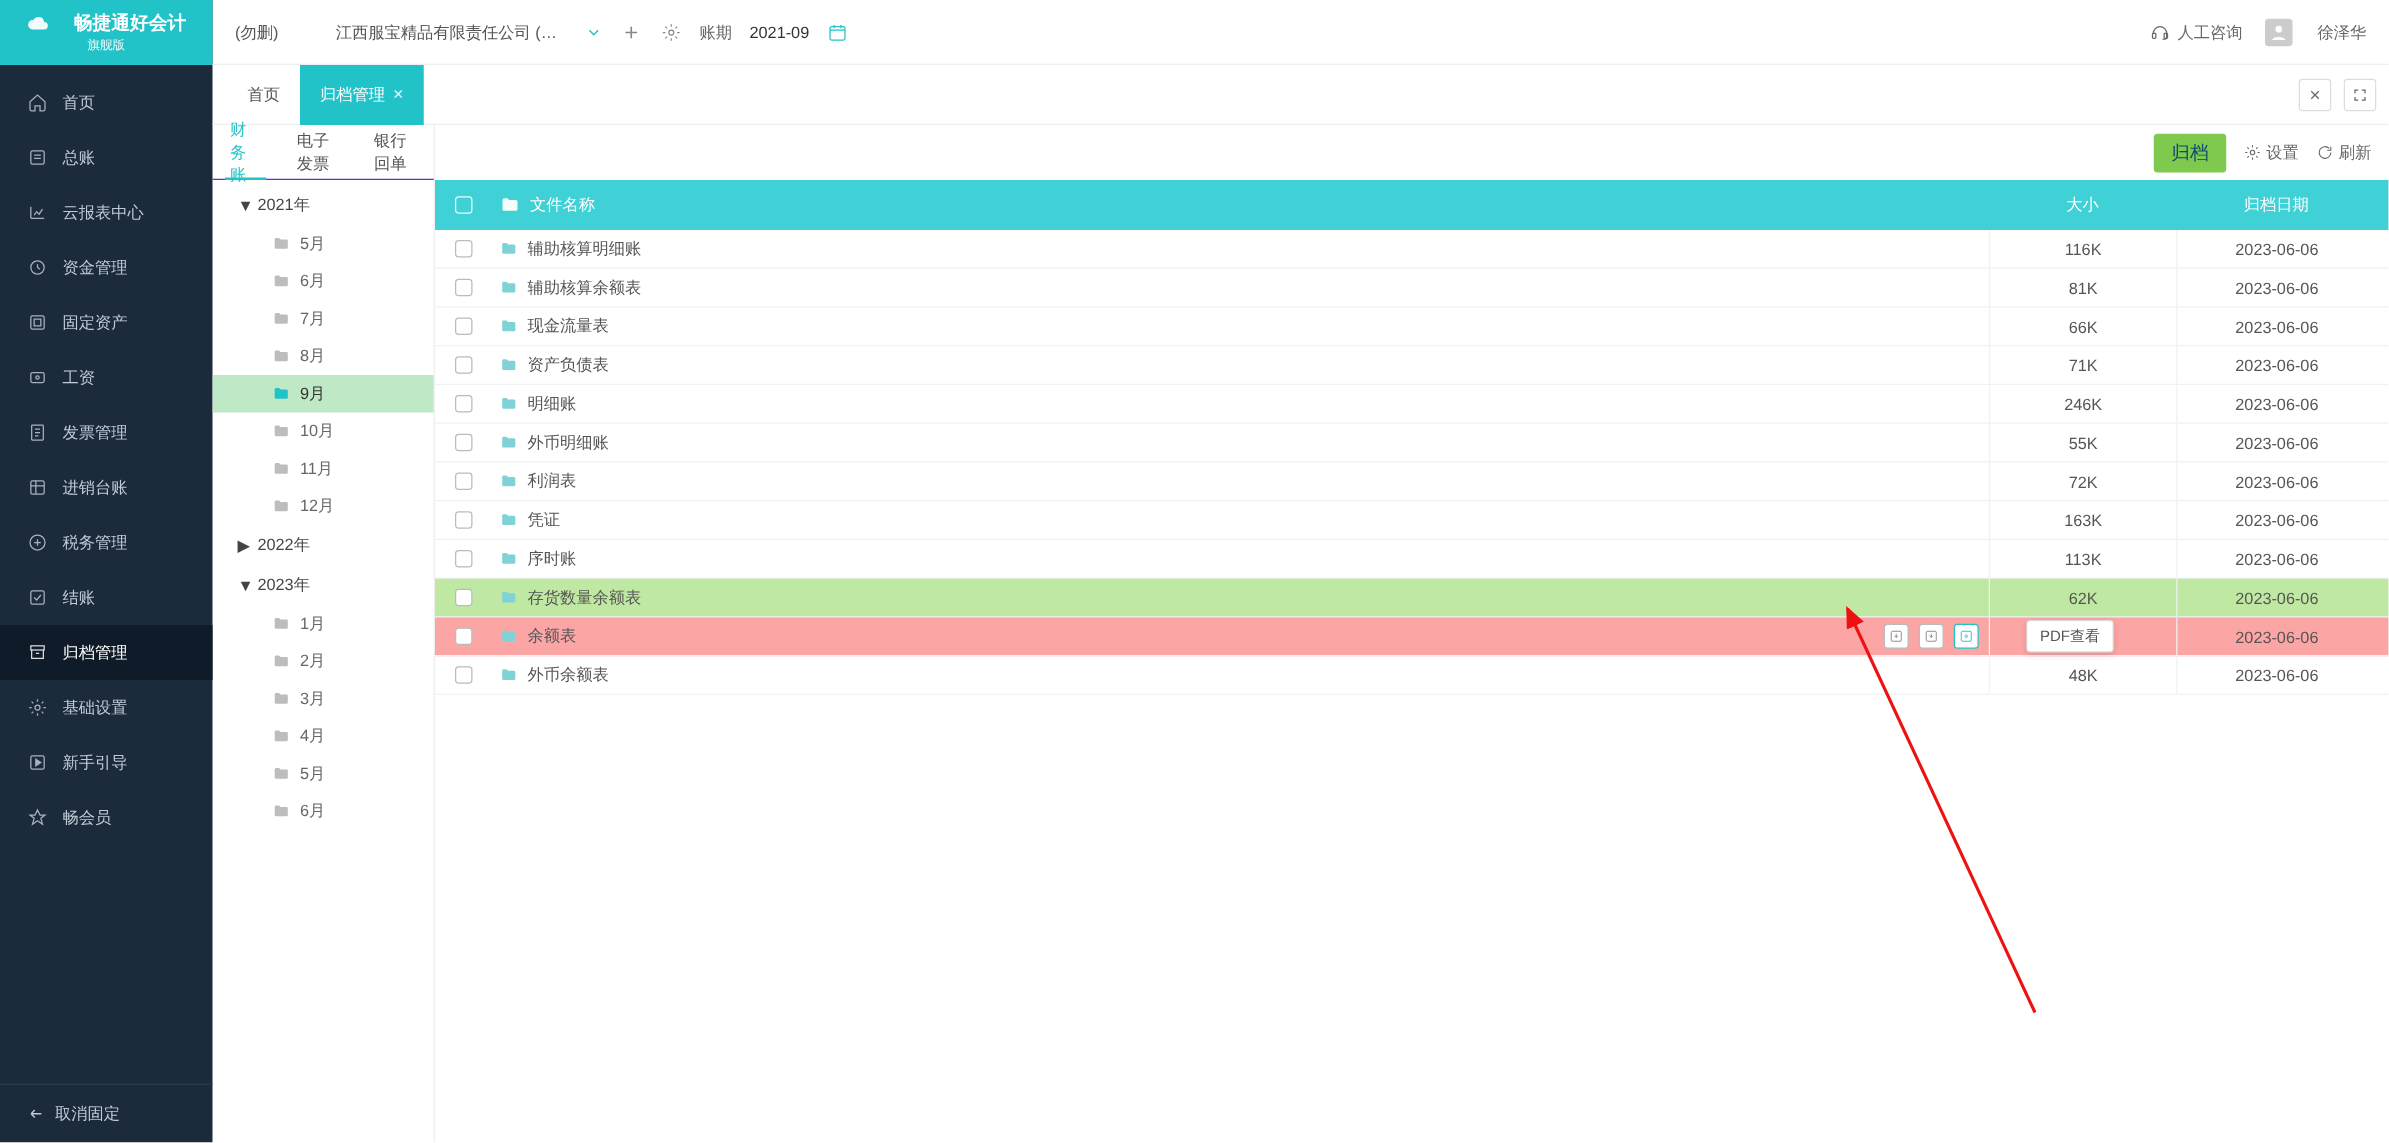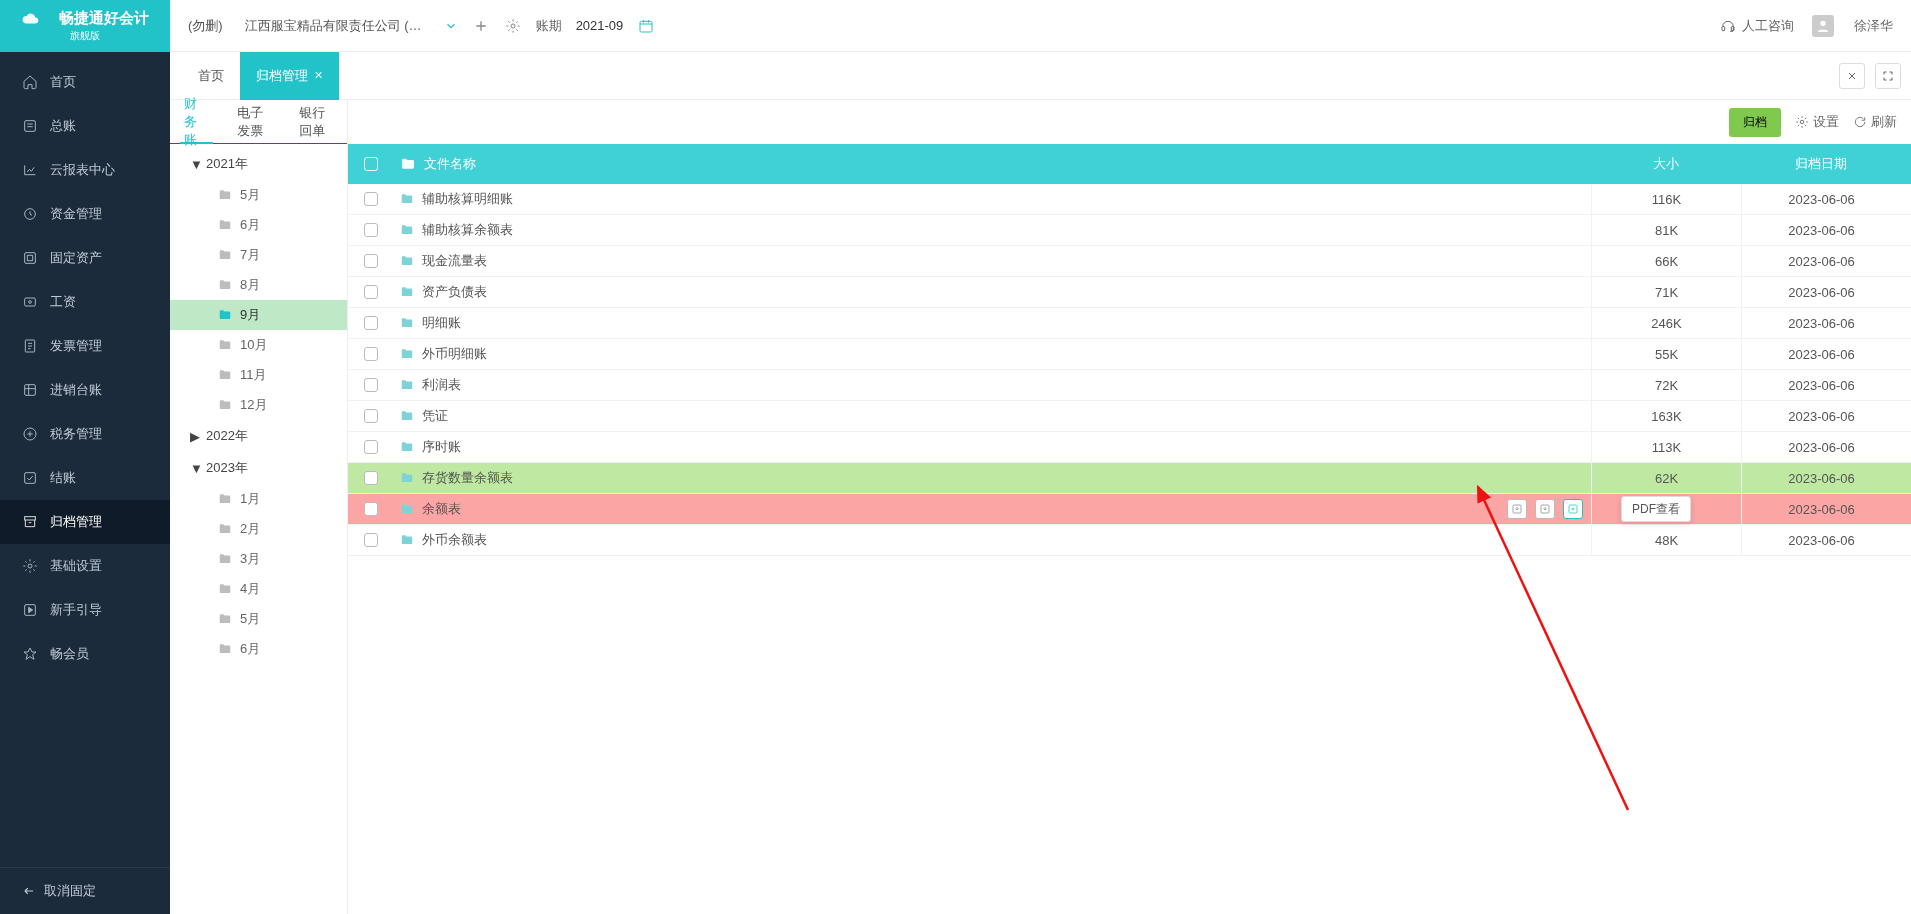--- a/index.html
+++ b/index.html
@@ -17,21 +17,21 @@
 .nav-icon { width: 16px; height: 16px; display: inline-flex; align-items: center; justify-content: center; opacity: .85; }
 .nav-icon svg { width: 16px; height: 16px; stroke: currentColor; fill: none; stroke-width: 1.5; }
 .sidebar-footer { padding: 14px 22px; border-top: 1px solid #2a3a4a; display: flex; align-items: center; gap: 8px; cursor: pointer; color: #bfcad6; font-size: 13px; }
 
 
 .main { flex: 1; display: flex; flex-direction: column; min-width: 0; }
 
 
 .topbar { height: 52px; display: flex; align-items: center; padding: 0 18px; border-bottom: 1px solid #eee; gap: 14px; }
 .company-sel { display: flex; align-items: center; gap: 22px; color: #555; cursor: pointer; max-width: 300px; }
-.company-name { white-space: nowrap; overflow: hidden; text-overflow: ellipsis; }
+.company-name { white-space: nowrap; overflow: hidden; text-overflow: ellipsis; margin-left: 24px; }
 .chevron { color: #22c3c8; }
 .top-icon { color: #888; cursor: pointer; width: 18px; height: 18px; display: inline-flex; align-items: center; justify-content: center; }
 .top-right { margin-left: auto; display: flex; align-items: center; gap: 18px; color: #666; }
 .avatar { width: 22px; height: 22px; background: #ccc; border-radius: 3px; display: inline-flex; align-items: center; justify-content: center; }
 .period-label { color: #666; }
 .period-val { color: #333; }
 
 
 .tabs-row { display: flex; align-items: center; height: 48px; border-bottom: 1px solid #eee; padding-left: 12px; gap: 4px; position: relative; }
 .tab { padding: 0 16px; height: 48px; display: flex; align-items: center; gap: 6px; cursor: pointer; color: #555; }
@@ -53,21 +53,21 @@
 .tree-year { display: flex; align-items: center; gap: 6px; padding: 7px 10px 7px 20px; cursor: pointer; color: #444; }
 .tree-year .caret { width: 10px; display: inline-block; }
 .tree-month { display: flex; align-items: center; gap: 8px; padding: 6px 10px 6px 48px; cursor: pointer; color: #666; }
 .tree-month.selected { background: #bfe9c6; color: #333; }
 .folder-ico { color: #bdbdbd; }
 .tree-month.selected .folder-ico { color: #22c3c8; }
 
 
 .right-pane { flex: 1; display: flex; flex-direction: column; min-width: 0; position: relative; padding-top: 44px; }
 .toolbar { position: absolute; top: 6px; right: 14px; display: flex; align-items: center; gap: 14px; height: 32px; }
-.btn-primary { background: #7fc94e; color: #000000; border: none; padding: 6px 14px; border-radius: 3px; cursor: pointer; font-size: 12px; }
+.btn-primary { background: #7fc94e; color: #0c4a6e; border: none; padding: 6px 14px; border-radius: 3px; cursor: pointer; font-size: 15px; }
 .tool-link { color: #666; display: flex; align-items: center; gap: 4px; cursor: pointer; }
 
 
 .tbl { width: 100%; overflow: auto; flex: 1; }
 .thead { display: flex; background: #3fd1d6; color: #fff; height: 40px; align-items: center; font-size: 13px; }
 .th-check { width: 46px; display: flex; justify-content: center; }
 .th-name { flex: 1; padding-left: 6px; display: flex; align-items: center; gap: 8px; }
 .th-size { width: 150px; text-align: center; }
 .th-date { width: 170px; text-align: center; padding-right: 10px; }
 .row { display: flex; align-items: center; height: 31px; border-bottom: 1px solid #eef2f3; color: #555; position: relative; }

